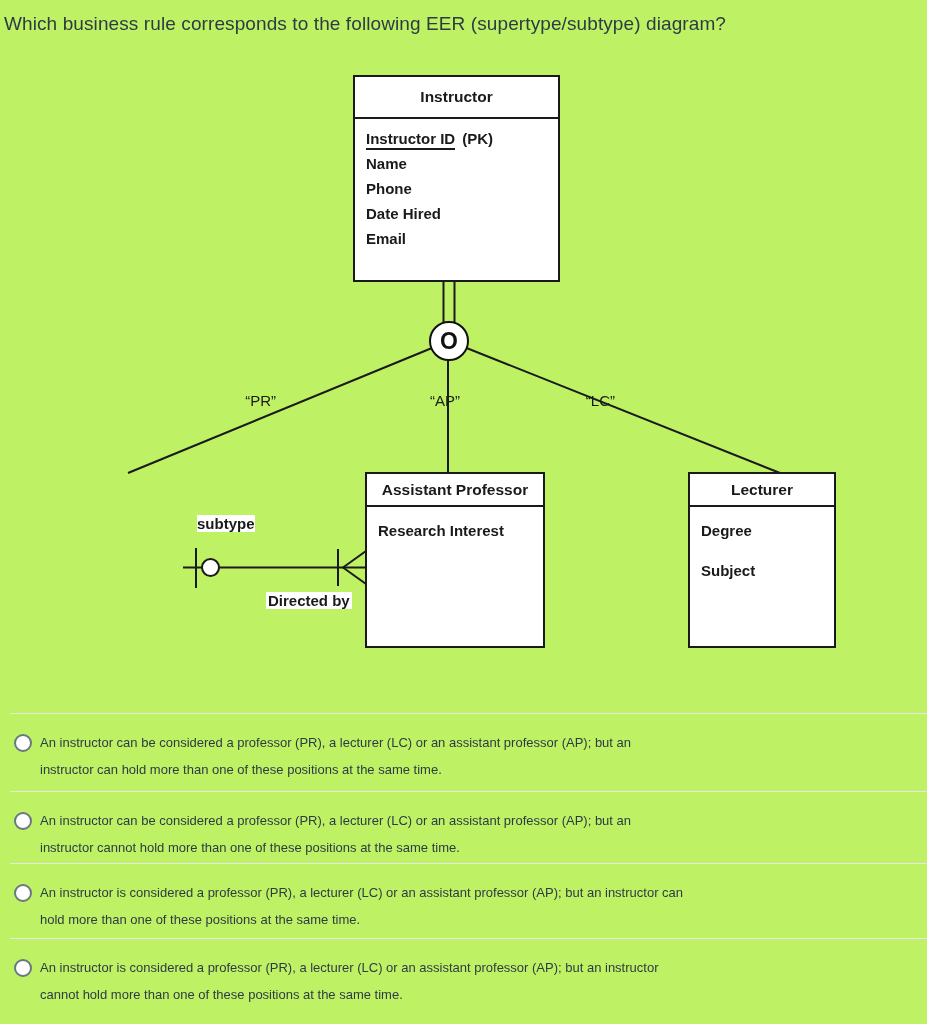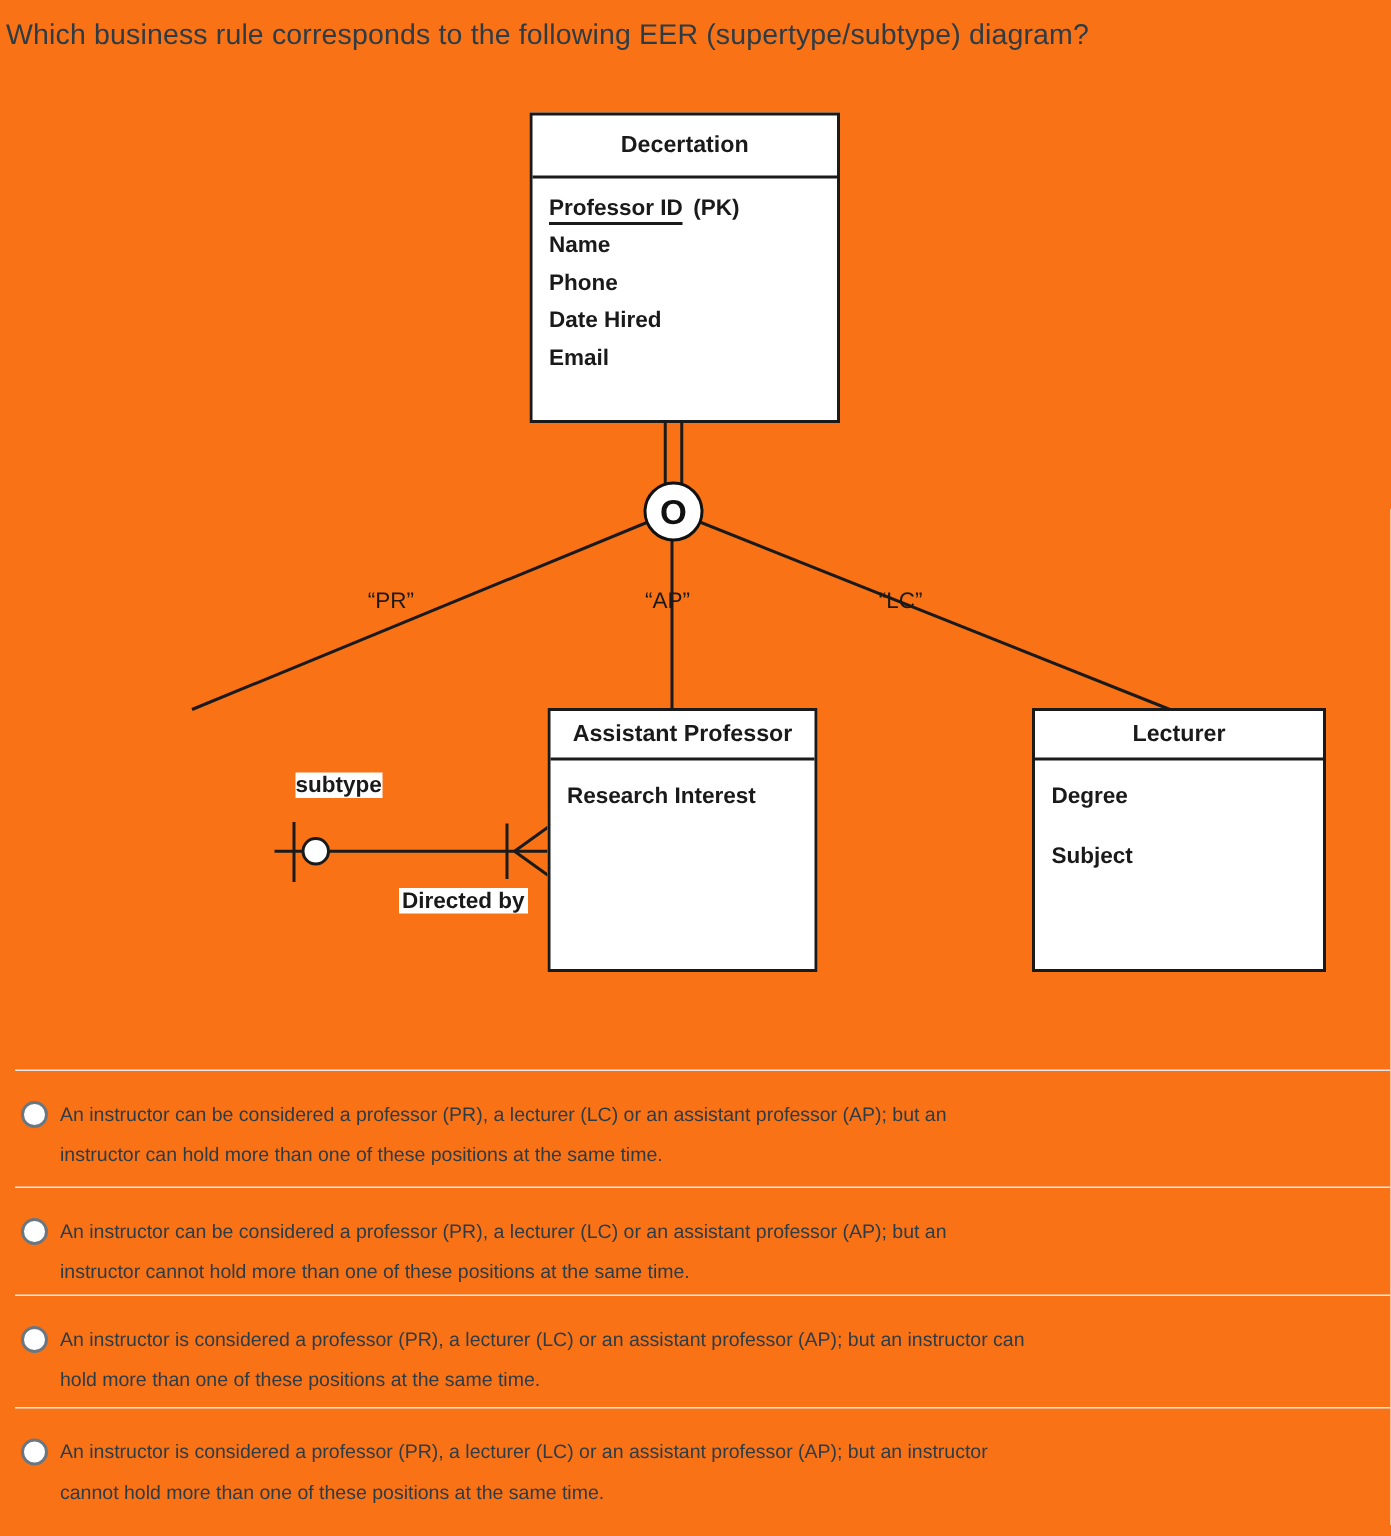--- a/index.html
+++ b/index.html
@@ -1,17 +1,17 @@
 <!DOCTYPE html>
 <html><head>
 <meta charset="utf-8">
 <style>
   html,body{margin:0;padding:0;background:#ffffff;}
   .page{
-    position:relative;width:927px;height:1024px;background:#f97316;
+    position:relative;width:927px;height:1024px;background:#bef264;
     font-family:"Liberation Sans",sans-serif;overflow:hidden;
   }
   .q-title{
     position:absolute;left:4px;top:13px;width:900px;
     font-size:19px;color:#2d3b45;font-weight:400;letter-spacing:.1px;
   }
   
   .diagram{position:absolute;left:0;top:0;width:927px;height:660px;}
   .lines{position:absolute;left:0;top:0;pointer-events:none;z-index:1;}
   .entity{
@@ -24,21 +24,21 @@
   }
   .entity-attrs{padding:7px 6px 0 11px;font-size:15px;font-weight:600;}
   .entity-attrs .attr{line-height:25px;white-space:nowrap;}
   .sub-attrs .attr{line-height:25px;margin-bottom:15px;}
   .pk-underline{border-bottom:2px solid #1a1a1a;padding-bottom:1px;}
   .pk-tag{margin-left:7px;}
   .box-instructor{left:353px;top:75px;width:207px;height:207px;}
   .box-instructor .entity-title{height:40px;}
   .box-professor{left:25px;top:472px;width:158px;height:176px;}
   .box-ap{left:365px;top:472px;width:180px;height:176px;}
-  .box-lecturer{left:688px;top:472px;width:196px;height:176px;}
+  .box-lecturer{left:688px;top:472px;width:148px;height:176px;}
   .box-professor .entity-title,.box-ap .entity-title,.box-lecturer .entity-title{height:31px;}
   .sub-attrs{padding-top:11px;}
   .circle-o{
     position:absolute;left:429px;top:321px;width:40px;height:40px;box-sizing:border-box;
     border:2.5px solid #111;border-radius:50%;background:#fff;z-index:3;
     display:flex;align-items:center;justify-content:center;
     font-size:23px;font-weight:700;color:#111;
   }
   .arc-label{
     position:absolute;width:76px;text-align:right;z-index:2;
@@ -87,23 +87,23 @@
         <line x1="183" y1="567.5" x2="366" y2="567.5"></line>
         <line x1="196" y1="548" x2="196" y2="588"></line>
         <circle cx="210.5" cy="567.5" r="8.5" fill="#ffffff"></circle>
         <line x1="338" y1="549" x2="338" y2="586"></line>
         <line x1="343" y1="567.5" x2="366" y2="551"></line>
         <line x1="343" y1="567.5" x2="366" y2="584"></line>
       </g>
     </svg>
 
     <div class="entity box-instructor">
-      <div class="entity-title">Decertation</div>
+      <div class="entity-title">Instructor</div>
       <div class="entity-attrs">
-        <div class="attr"><span class="pk-underline">Professor ID</span><span class="pk-tag">(PK)</span></div>
+        <div class="attr"><span class="pk-underline">Instructor ID</span><span class="pk-tag">(PK)</span></div>
         <div class="attr">Name</div>
         <div class="attr">Phone</div>
         <div class="attr">Date Hired</div>
         <div class="attr">Email</div>
       </div>
     </div>
 
     <div class="circle-o">O</div>
 
     <div class="arc-label lbl-pr">“PR”</div>

